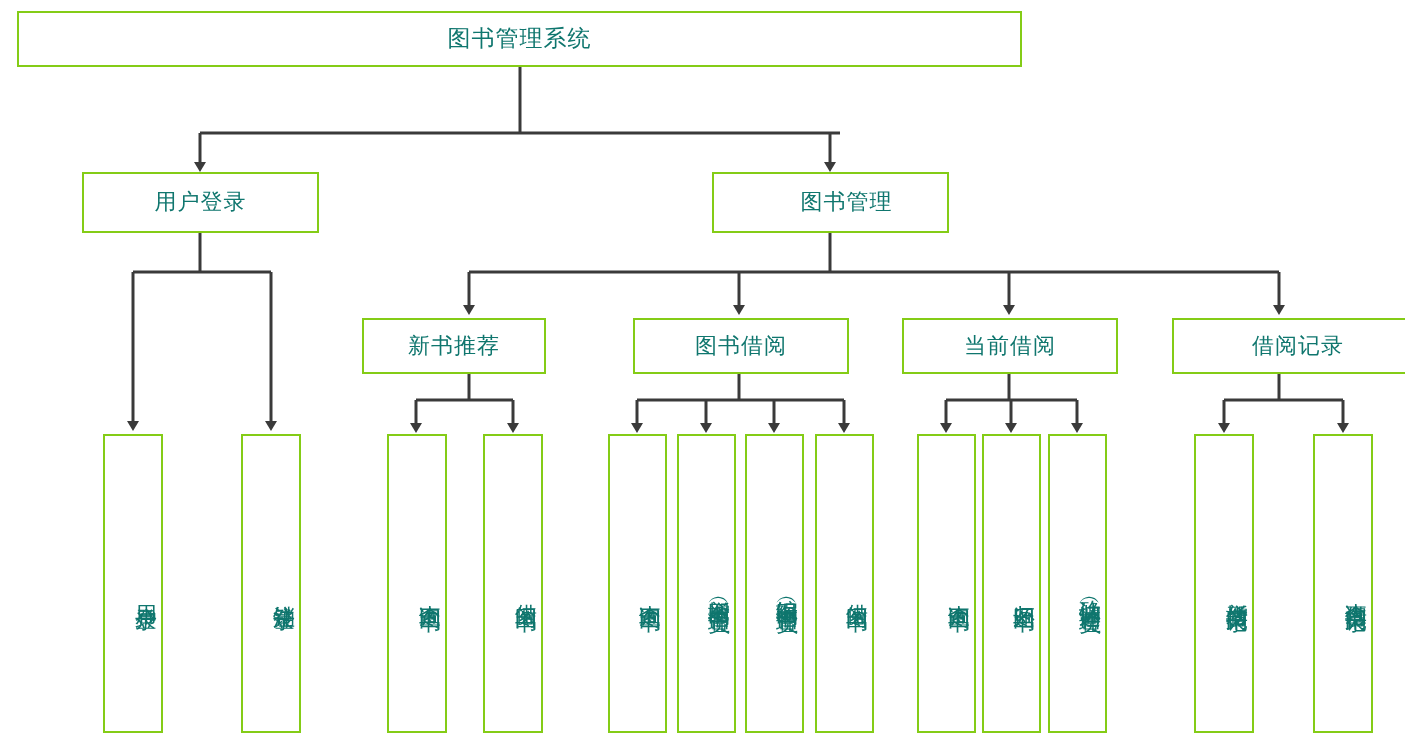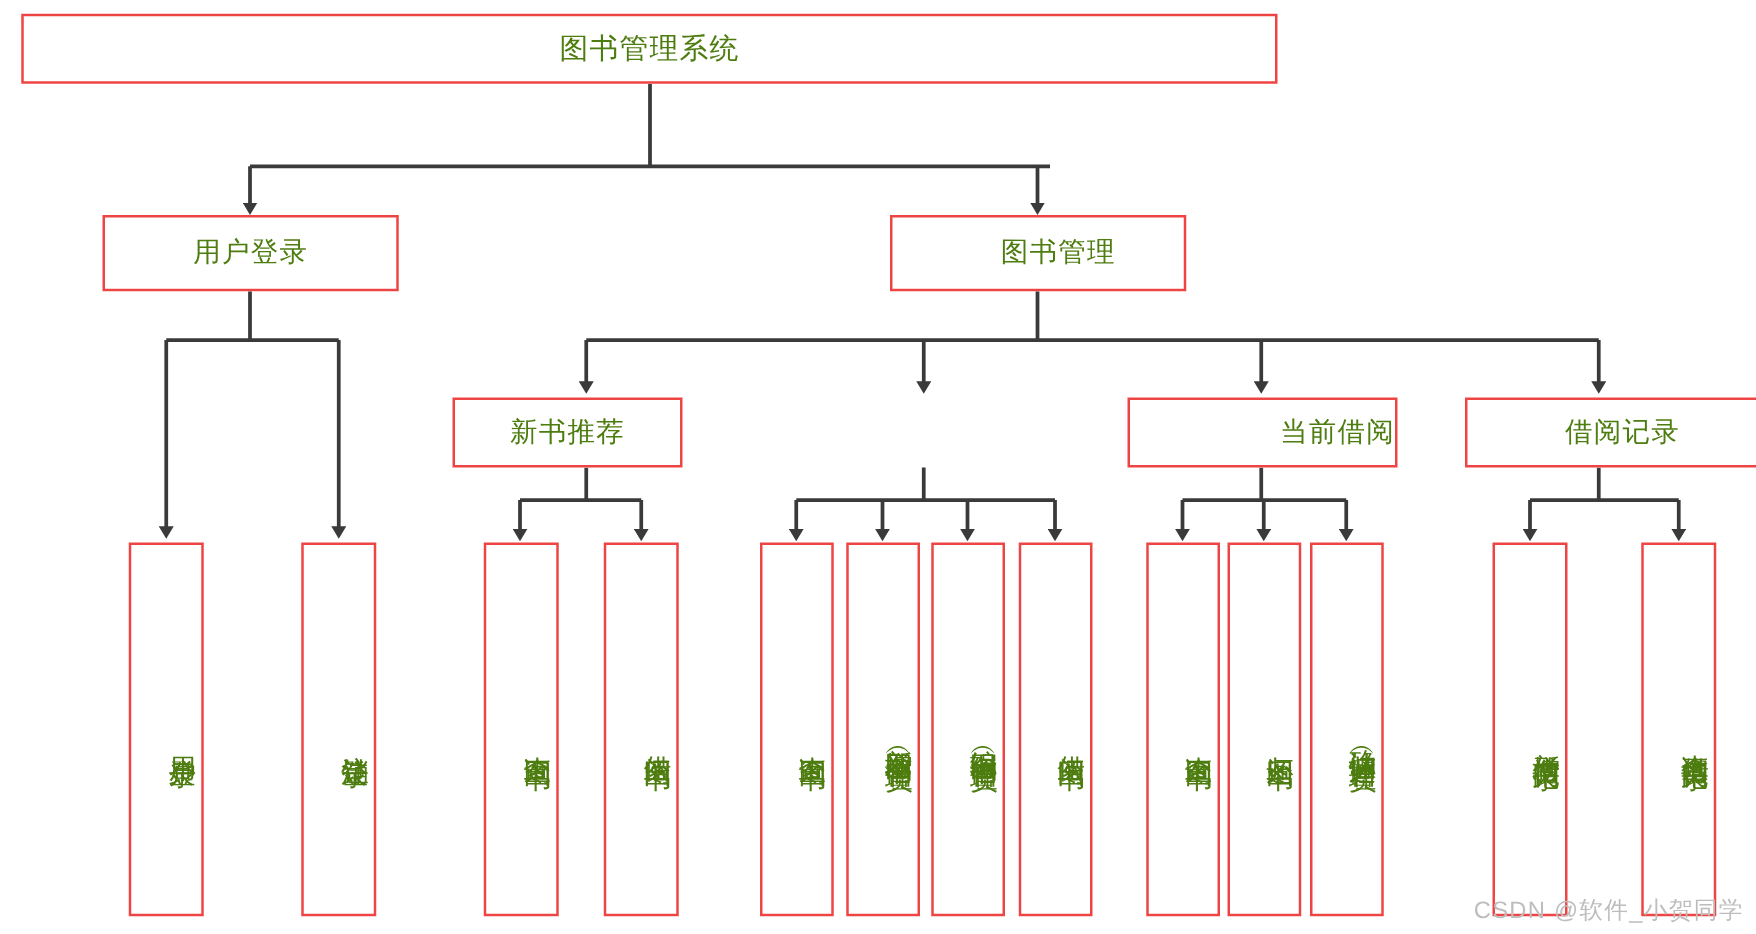--- a/index.html
+++ b/index.html
@@ -21,26 +21,26 @@
     position: absolute;
     left: 0;
     top: 0;
     width: 1405px;
     height: 747px;
     pointer-events: none;
   }
   .node {
     position: absolute;
     box-sizing: border-box;
-    border: 2px solid #ef4444;
+    border: 2px solid #84cc16;
     background: #ffffff;
     display: flex;
     align-items: center;
     justify-content: center;
-    color: #4d7c0f;
+    color: #0f766e;
   }
   .node.horiz {
     font-size: 22px;
     letter-spacing: 1px;
     line-height: 1.2;
   }
   .node.root {
     font-size: 23px;
   }
   .node.vert {
@@ -131,22 +131,25 @@
   </div>
 
   <div class="node horiz" style="left:712px; top:172px; width:237px; height:61px;padding-left:32px;">
     <span class="label">图书管理</span>
   </div>
 
   <div class="node horiz" style="left:362px; top:318px; width:184px; height:56px;">
     <span class="label">新书推荐</span>
   </div>
 
-
-  <div class="node horiz" style="left:902px; top:318px; width:216px; height:56px;justify-content:flex-end;">
+  <div class="node horiz" style="left:633px; top:318px; width:216px; height:56px;">
+    <span class="label">图书借阅</span>
+  </div>
+
+  <div class="node horiz" style="left:902px; top:318px; width:216px; height:56px;">
     <span class="label">当前借阅</span>
   </div>
 
   <div class="node horiz" style="left:1172px; top:318px; width:252px; height:56px;">
     <span class="label">借阅记录</span>
   </div>
 
   <div class="node vert" style="left:103px; top:434px; width:60px; height:299px;">
     <span class="label">用户登录</span>
   </div>
@@ -192,15 +195,14 @@
   </div>
 
   <div class="node vert" style="left:1194px; top:434px; width:60px; height:299px;">
     <span class="label">新增借阅记录</span>
   </div>
 
   <div class="node vert" style="left:1313px; top:434px; width:60px; height:299px;">
     <span class="label">查询借阅记录</span>
   </div>
 
-  <div class="watermark">CSDN @软件_小贺同学</div>
 
 </div>
 
 </body></html>

